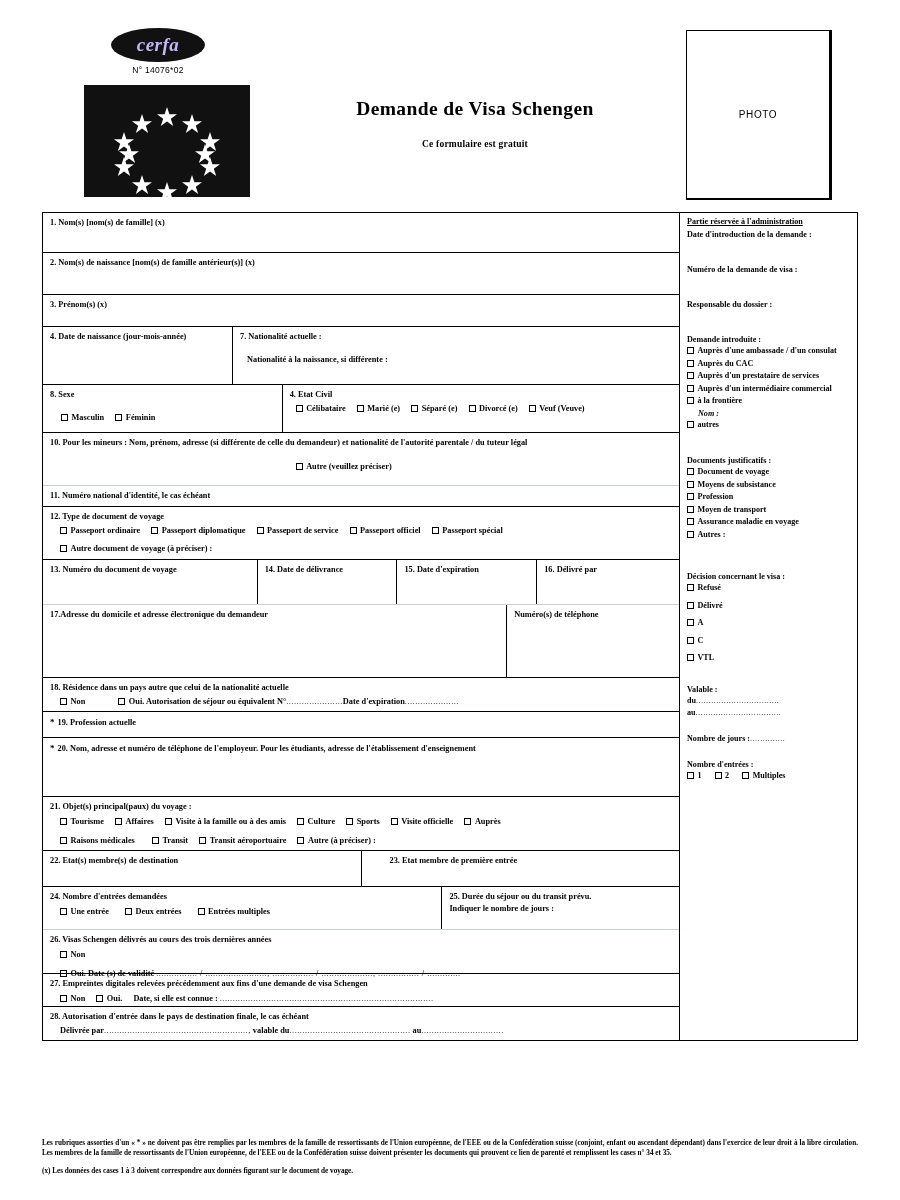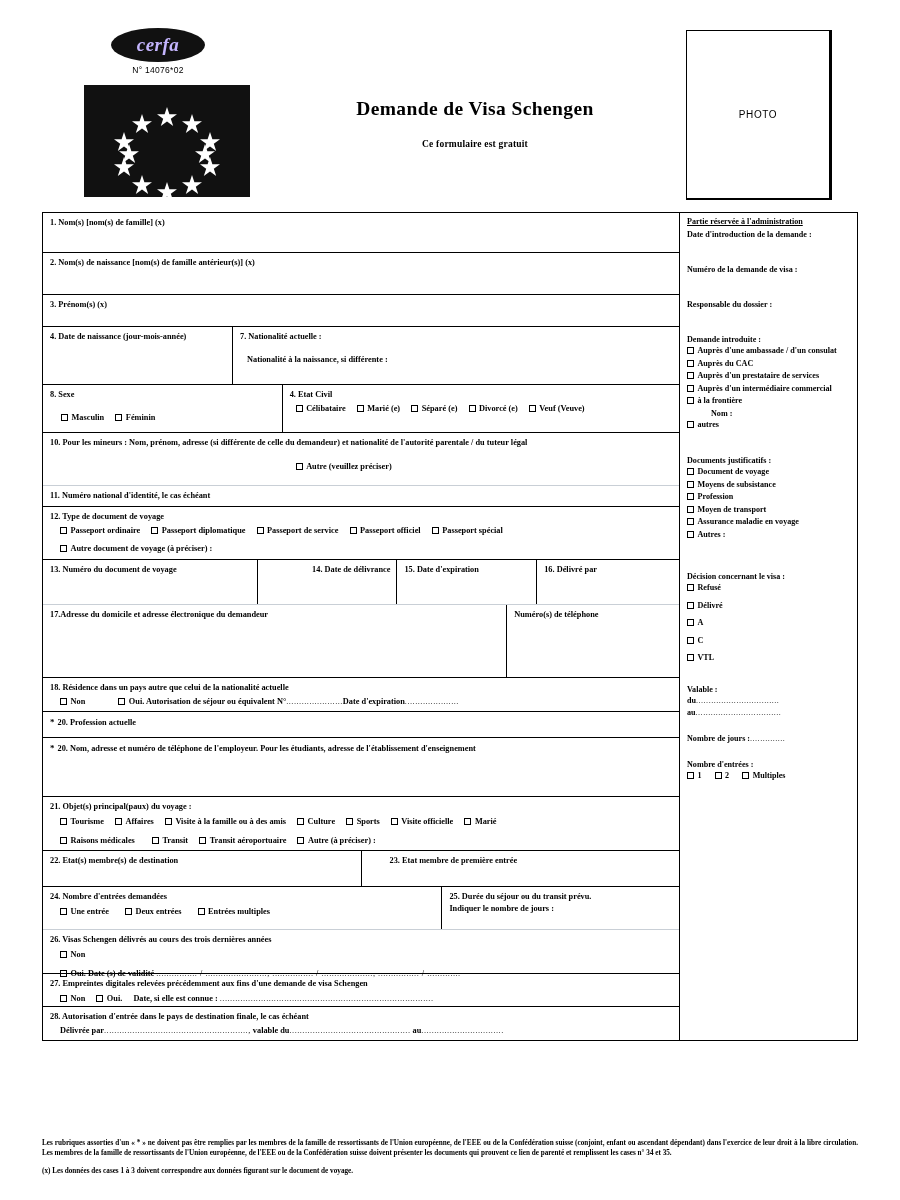--- a/index.html
+++ b/index.html
@@ -72,21 +72,21 @@
 
   
   .rc-title { font-size:8.1px; font-weight:bold; text-decoration:underline; margin-bottom:4px; }
   .rc-lbl { font-size:8.1px; font-weight:bold; margin-bottom:2px; }
   .rc-gap-s { height:14px; }
   .rc-gap-m { height:24px; }
   .rc-gap-l { height:30px; }
   .rc-item { font-size:8.1px; font-weight:bold; line-height:1.3; margin-bottom:2px;
              display:flex; align-items:flex-start; }
   .rc-item .cb { margin-top:1px; flex:0 0 auto; }
-  .rc-sub { font-size:8.1px; font-weight:bold; margin:0 0 2px 24px; }
+  .rc-sub { font-size:8.1px; font-weight:bold; margin:0 0 2px 11px;font-style:italic; }
   .rc-inline { font-size:8.1px; font-weight:bold; margin-bottom:3px; }
 
   
   .footer {
     position:absolute; left:42px; top:1138px; width:816px;
     font-size:7.2px; font-weight:bold; line-height:1.45; text-align:justify;
   }
   .footer p { margin:0 0 7px 0; }
 
   .star-icon { font-size:9px; font-weight:bold; margin-right:3px; }
@@ -231,21 +231,21 @@
           </div>
         </div>
 
         <div class="row thin-sep">
           <div class="cols" style="height:44px;">
             <div style="width:215px;">
               <div class="fld">
                   <span class="lbl">13. Numéro du document de voyage</span>
                 </div>
             </div>
-            <div style="width:140px;text-align:right;">
+            <div style="width:140px;">
               <div class="fld">
                   <span class="lbl">14. Date de délivrance</span>
                 </div>
             </div>
             <div style="width:140px;">
               <div class="fld">
                   <span class="lbl">15. Date d'expiration</span>
                 </div>
             </div>
             <div style="width:142px;">
@@ -275,39 +275,39 @@
           <div class="fld" style="padding-bottom:1px;">
               <span class="lbl">18. Résidence dans un pays autre que celui de la nationalité actuelle</span>
             </div>
           <div class="fld" style="padding-top:1px;padding-left:17px;">
             <span class="cbline"><span class="cb"></span><span>Non</span></span>
             <span class="cbline" style="margin-left:22px;"><span class="cb"></span><span>Oui. Autorisation de séjour ou équivalent N°</span><span class="dots">......................</span><span>Date d'expiration</span><span class="dots">.....................</span></span>
           </div>
         </div>
 
         <div class="row" style="height:26px;">
-          <div class="fld"><span class="star-icon">*</span><span>20. Profession actuelle</span></div>
+          <div class="fld"><span class="star-icon">*</span><span>19. Profession actuelle</span></div>
         </div>
 
         <div class="row" style="height:59px;">
           <div class="fld"><span class="star-icon">*</span><span>20. Nom, adresse et numéro de téléphone de l'employeur. Pour les étudiants, adresse de l'établissement d'enseignement</span></div>
         </div>
 
         <div class="row" style="height:54px;">
           <div class="fld" style="padding-bottom:1px;">
               <span class="lbl">21. Objet(s) principal(paux) du voyage :</span>
             </div>
           <div class="fld" style="padding-top:2px;padding-left:17px;">
             <span class="cbline"><span class="cb"></span><span>Tourisme</span></span>
             <span class="cbline"><span class="cb"></span><span>Affaires</span></span>
             <span class="cbline"><span class="cb"></span><span>Visite à la famille ou à des amis</span></span>
             <span class="cbline"><span class="cb"></span><span>Culture</span></span>
             <span class="cbline"><span class="cb"></span><span>Sports</span></span>
             <span class="cbline"><span class="cb"></span><span>Visite officielle</span></span>
-            <span class="cbline"><span class="cb"></span><span>Marié</span></span>
+            <span class="cbline"><span class="cb"></span><span>Auprès</span></span>
           </div>
           <div class="fld" style="padding-top:3px;padding-left:17px;">
             <span class="cbline"><span class="cb"></span><span>Raisons médicales</span></span>
             <span class="cbline" style="margin-left:6px;"><span class="cb"></span><span>Transit</span></span>
             <span class="cbline"><span class="cb"></span><span>Transit aéroportuaire</span></span>
             <span class="cbline"><span class="cb"></span><span>Autre (à préciser) :</span></span>
           </div>
         </div>
 
         <div class="row">

